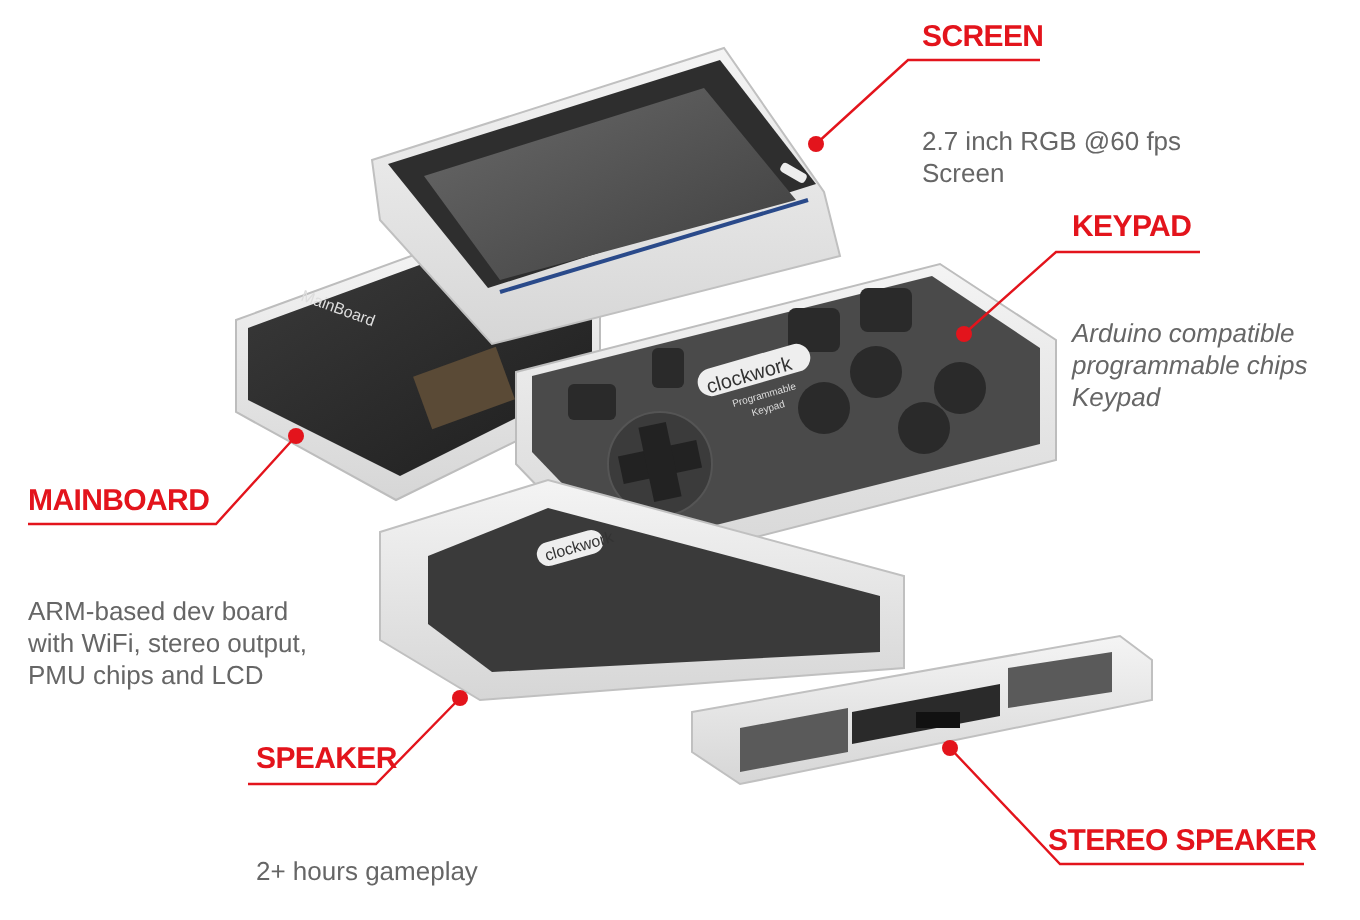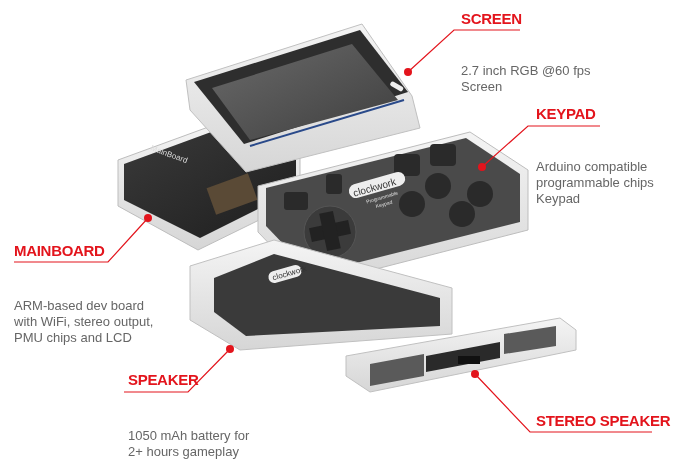--- a/index.html
+++ b/index.html
@@ -94,32 +94,31 @@
   </g>
 </svg>
 
 <div class="title" style="left:461px; top:10px;">SCREEN</div>
 <div class="desc" style="left:461px; top:35px;">
   <div>2.7 inch RGB @60 fps</div>
   <div>Screen</div>
 </div>
 
 <div class="title" style="left:536px; top:105px;">KEYPAD</div>
-<div class="desc" style="left:536px; top:131px;">
+<div class="desc" style="left:536px; top:131px;font-style:italic;">
   <div>Arduino compatible</div>
   <div>programmable chips</div>
   <div>Keypad</div>
 </div>
 
 <div class="title" style="left:14px; top:242px;">MAINBOARD</div>
 <div class="desc" style="left:14px; top:270px;">
   <div>ARM-based dev board</div>
   <div>with WiFi, stereo output,</div>
   <div>PMU chips and LCD</div>
 </div>
 
 <div class="title" style="left:128px; top:371px;">SPEAKER</div>
 <div class="desc" style="left:128px; top:400px;">
-  <div>1050 mAh battery for</div>
   <div>2+ hours gameplay</div>
 </div>
 
-<div class="title" style="left:536px; top:412px;">STEREO SPEAKER</div>
+<div class="title" style="left:524px; top:412px;">STEREO SPEAKER</div>
 
 </body></html>

